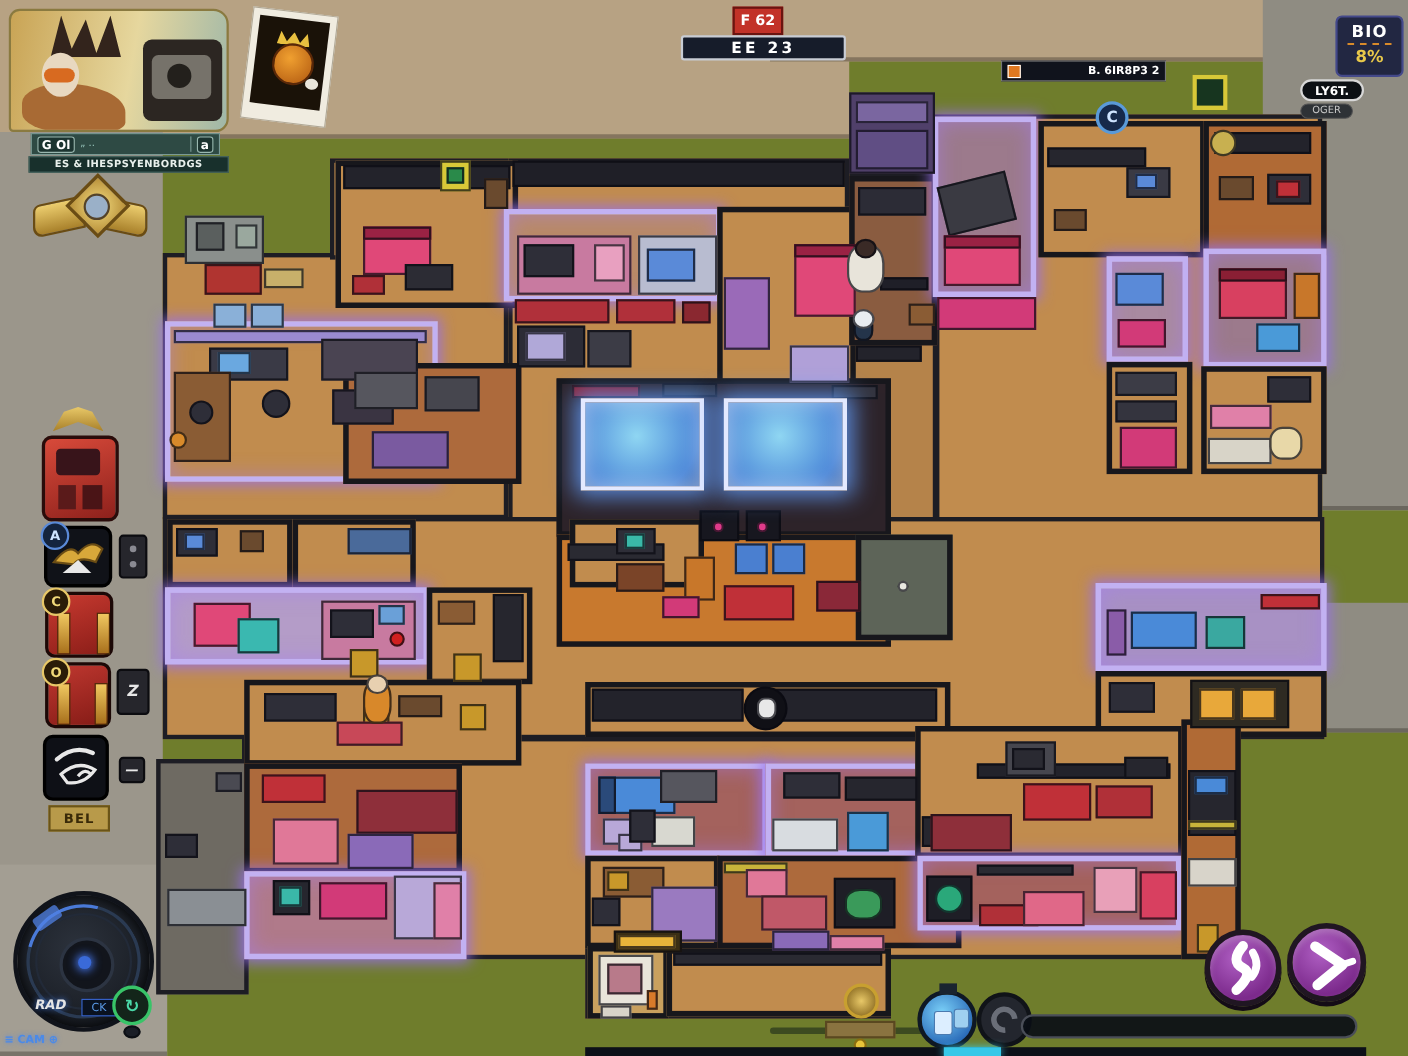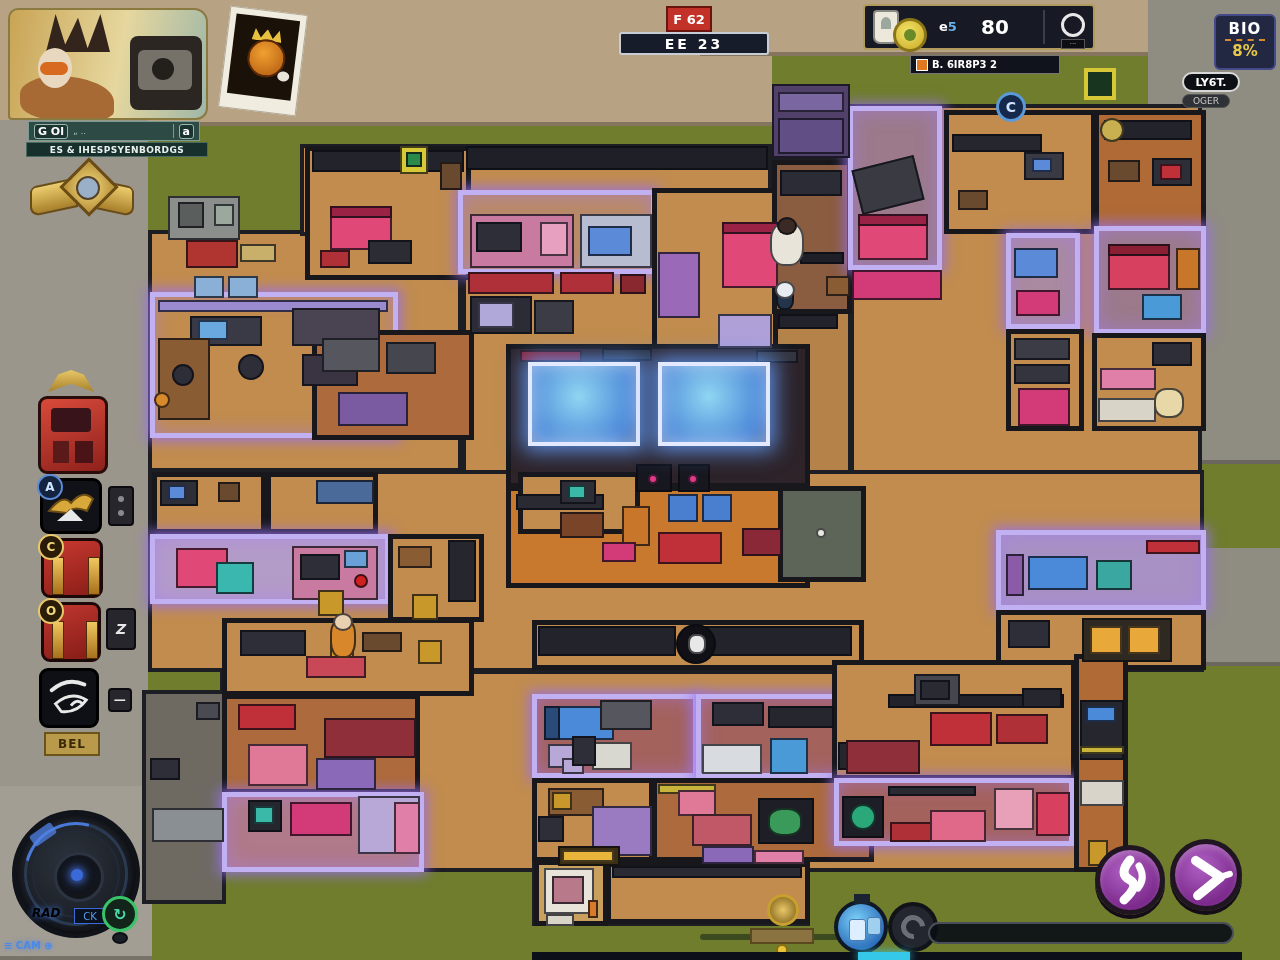--- a/index.html
+++ b/index.html
@@ -78,21 +78,21 @@
   #res-coin{left:28px;top:12px;width:34px;height:34px;border-radius:50%;
      background:radial-gradient(circle at 42% 38%,#f4e465,#c8a828);border:3px solid #8a7418;}
   #res-coin:after{content:"";position:absolute;left:8px;top:8px;width:12px;height:12px;border-radius:50%;background:#6a8a2a;}
   #res-mult{left:74px;top:13px;font-size:13px;}
   #res-amount{left:116px;top:9px;font-size:20px;}
   #res-div{left:178px;top:4px;width:2px;height:34px;background:#3a3e4a;}
   #res-ring{left:196px;top:7px;width:24px;height:24px;border-radius:50%;border:3px solid #e8e8e8;}
   #res-dots{left:196px;top:33px;width:24px;height:10px;background:#0c0e14;border:1px solid #555;
      color:#ccc;font-size:7px;line-height:8px;text-align:center;}
   #quest-bar{left:910px;top:55px;width:150px;height:19px;background:#10131c;border:1px solid #777;
-     display:flex;align-items:center;gap:4px;padding:0 5px;color:#fff;font-size:10px;font-weight:bold;white-space:nowrap;}
+     display:flex;align-items:center;gap:4px;padding:0 5px;color:#fff;font-size:10px;font-weight:bold;white-space:nowrap;justify-content:space-between;}
   #quest-bar .qicon{width:10px;height:10px;background:#e07820;border:1px solid #fff;flex:0 0 auto;}
 
   
   #corner-badge{left:1214px;top:14px;width:62px;height:56px;background:#222742;border:2px solid #44498a;
      border-radius:6px;text-align:center;color:#fff;padding-top:4px;}
   #corner-badge .l1{font-size:15px;font-weight:bold;letter-spacing:1px;}
   #corner-badge .dash{margin:1px auto;width:70%;border-top:2px dashed #d88a2a;}
   #corner-badge .l2{font-size:15px;font-weight:bold;color:#e8c84a;}
   #corner-pill1{left:1182px;top:72px;width:58px;height:20px;background:#0c1014;border:2px solid #d8d8d8;
      border-radius:10px;color:#fff;font-size:11px;font-weight:bold;display:flex;align-items:center;justify-content:center;}
@@ -129,21 +129,21 @@
   #dial{left:12px;top:810px;width:128px;height:128px;border-radius:50%;border:4px solid #10131a;
      background:radial-gradient(circle at 45% 40%,#2c323c,#191d24 72%);box-shadow:inset 0 0 14px #000;}
   #dial .ring{position:absolute;inset:8px;border:3px solid #2a3a52;border-radius:50%;border-top-color:#4a7ad8;transform:rotate(-30deg);}
   #dial .ring2{position:absolute;inset:16px;border:2px solid #222a38;border-radius:50%;}
   #dial .knob{position:absolute;left:38px;top:38px;width:44px;height:44px;border-radius:50%;
      background:#12151c;border:3px solid #2c3442;}
   #dial .bluedot{position:absolute;left:14px;top:14px;width:12px;height:12px;border-radius:50%;
      background:#3a6ad8;box-shadow:0 0 8px 2px rgba(70,120,240,.9);}
   #dial .tick{position:absolute;left:14px;top:14px;width:26px;height:13px;background:rgba(80,130,230,.75);
      border-radius:3px;transform:rotate(-35deg);}
-  #dial-rad{left:32px;top:906px;color:#000000;font-weight:bold;font-style:italic;font-size:12px;
+  #dial-rad{left:32px;top:906px;color:#e5e5e5;font-weight:bold;font-style:italic;font-size:12px;
      text-shadow:0 0 6px rgba(70,130,240,.9);}
   #dial-ck{left:74px;top:908px;width:32px;height:16px;background:#0a1220;border:1px solid #3a6ad8;
      color:#5a9ae8;font-size:10px;display:flex;align-items:center;justify-content:center;}
   #dial-badge{left:102px;top:896px;width:36px;height:36px;border-radius:50%;background:#13251a;
      border:3px solid #38c468;color:#4ad8a8;font-size:16px;font-weight:bold;
      display:flex;align-items:center;justify-content:center;}
   #dial-subdot{left:112px;top:932px;width:16px;height:12px;border-radius:50%;background:#1a1e26;border:2px solid #0c0f14;}
   #cam-label{left:4px;top:940px;color:#4a8ae8;font-weight:bold;font-size:10px;text-shadow:0 0 5px rgba(70,130,240,.8);}
 
   
@@ -461,31 +461,20 @@
     <div class="photo">
       <div class="crown"></div>
       <div class="pchar"></div>
       <div class="hand"></div>
     </div>
   </div>
 
   <div class="a" id="top-badge">F 62</div>
   <div class="a" id="timer-bar">EE 23</div>
 
-  <div class="a" id="resource-panel">
-    <div class="a" id="res-mug"></div>
-    <div class="a" id="res-coin"></div>
-    <div class="a hudtxt" id="res-mult">
-      <span>e</span><span style="color:#6ab0e8;">5</span>
-    </div>
-    <div class="a hudtxt" id="res-amount">80</div>
-    <div class="a" id="res-div"></div>
-    <div class="a" id="res-ring"></div>
-    <div class="a" id="res-dots">···</div>
-  </div>
   <div class="a" id="quest-bar">
     <span class="qicon"></span>
     <span>B. 6IR8P3 2</span>
   </div>
 
   <div class="a" id="corner-badge">
     <div class="l1">BIO</div>
     <div class="dash"></div>
     <div class="l2">8%</div>
   </div>

